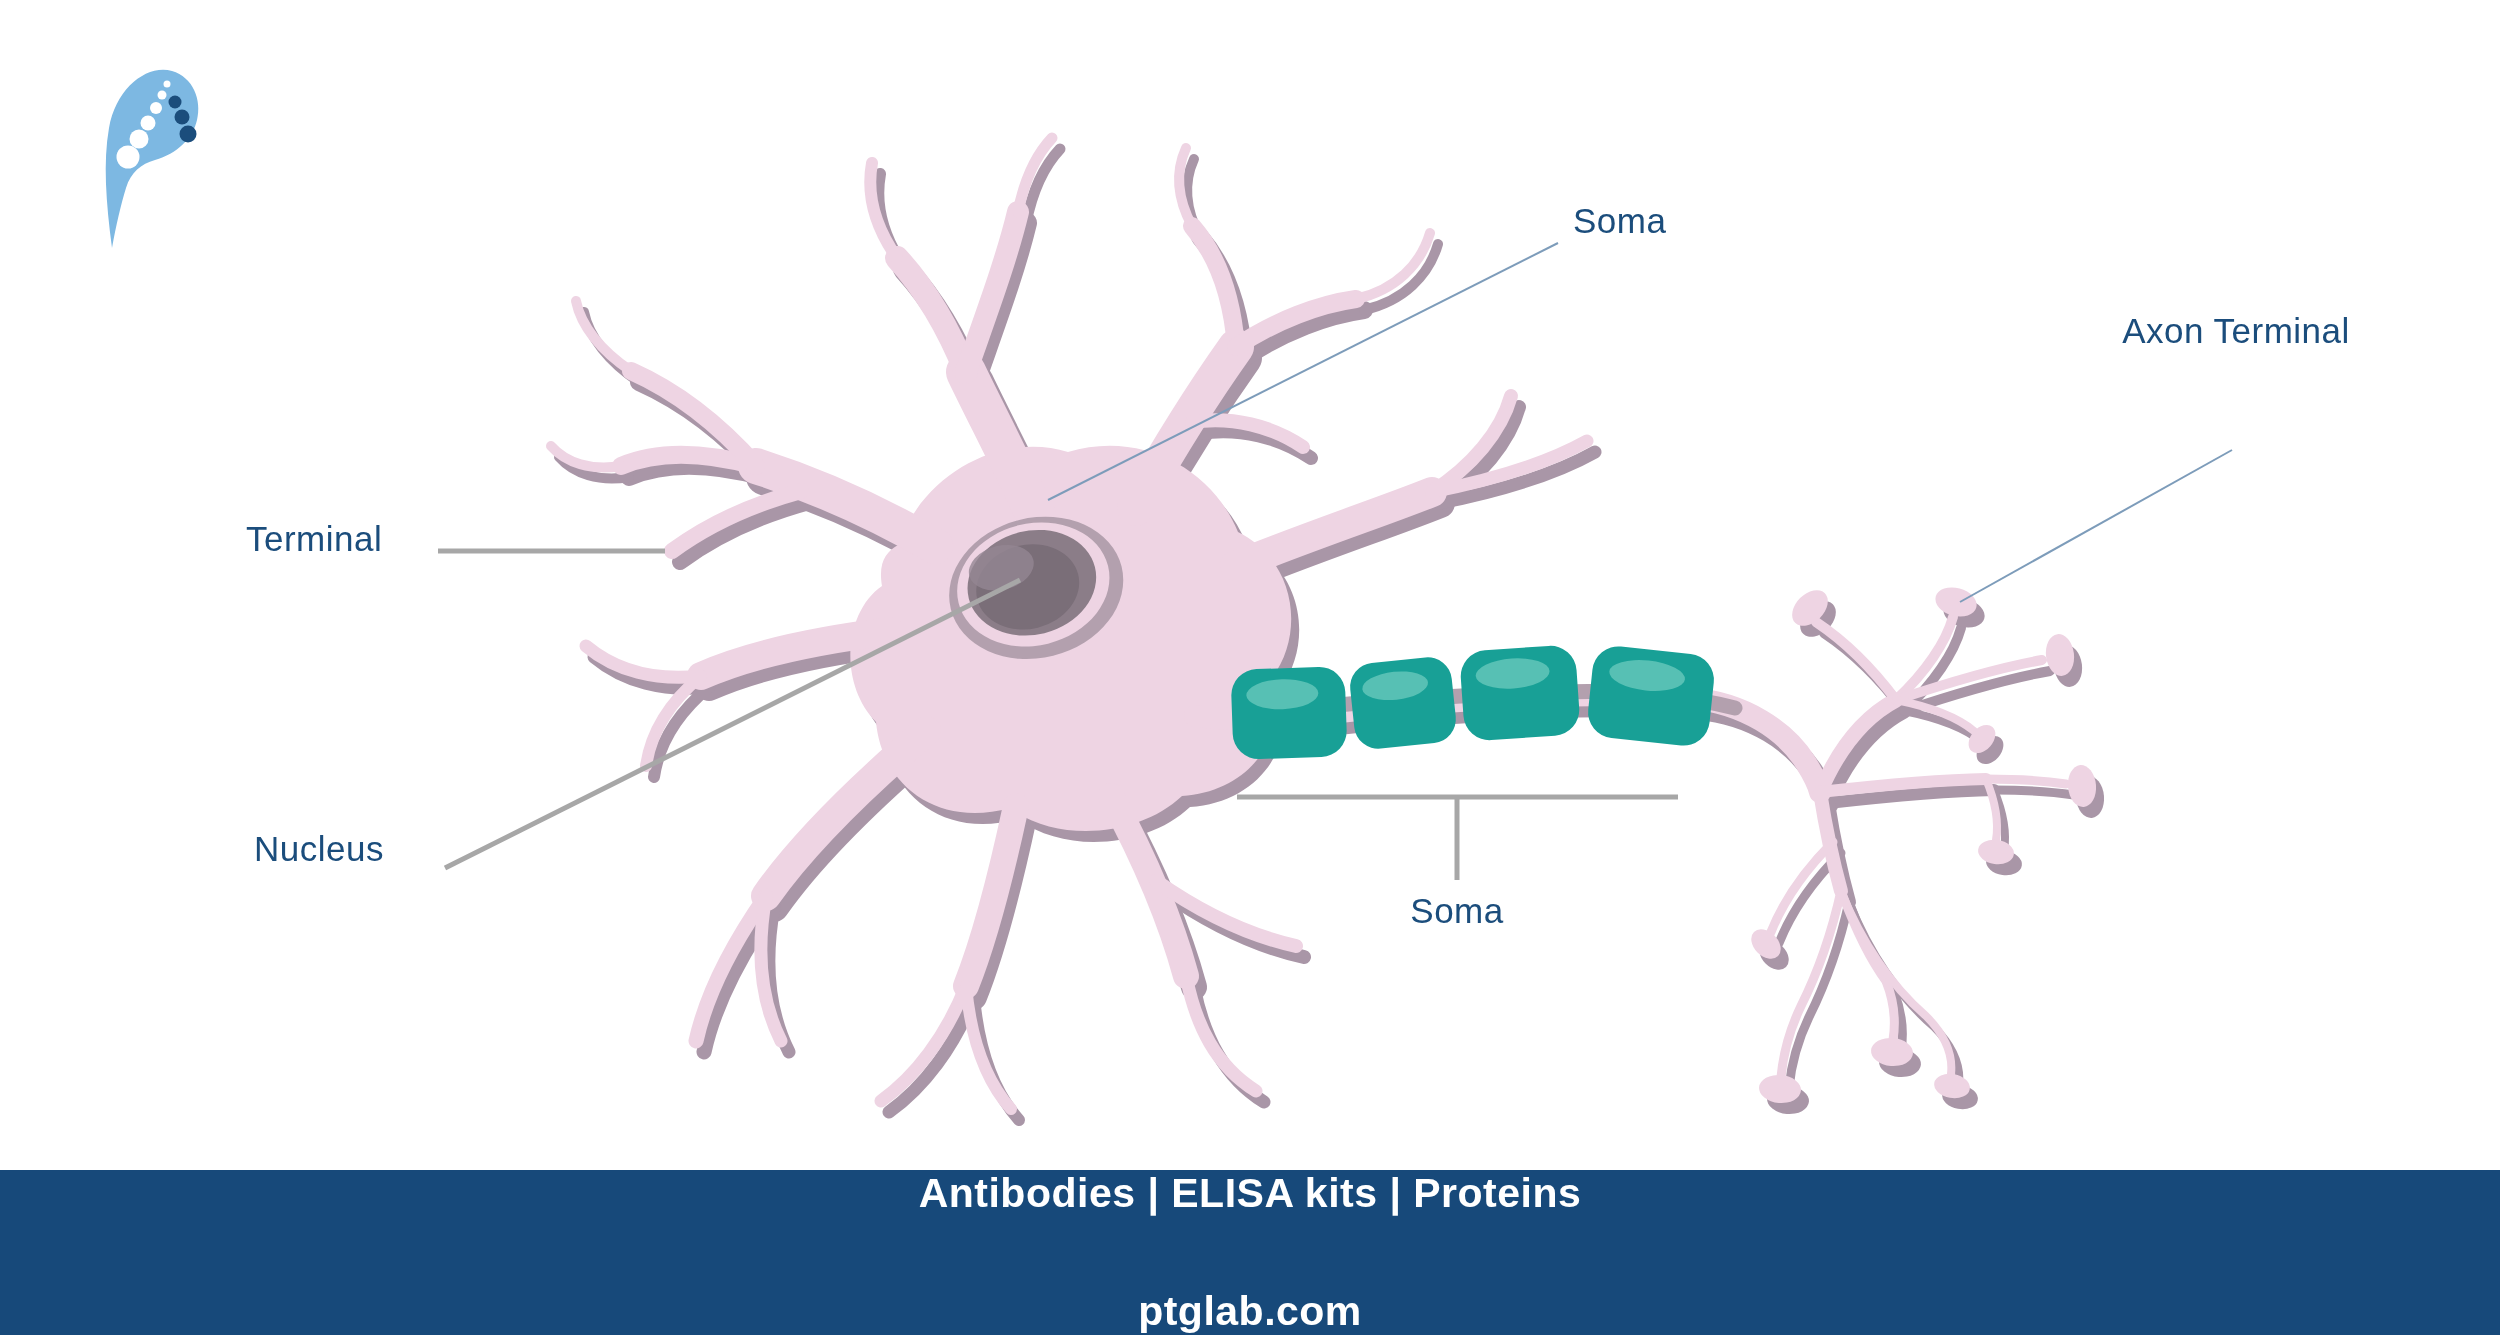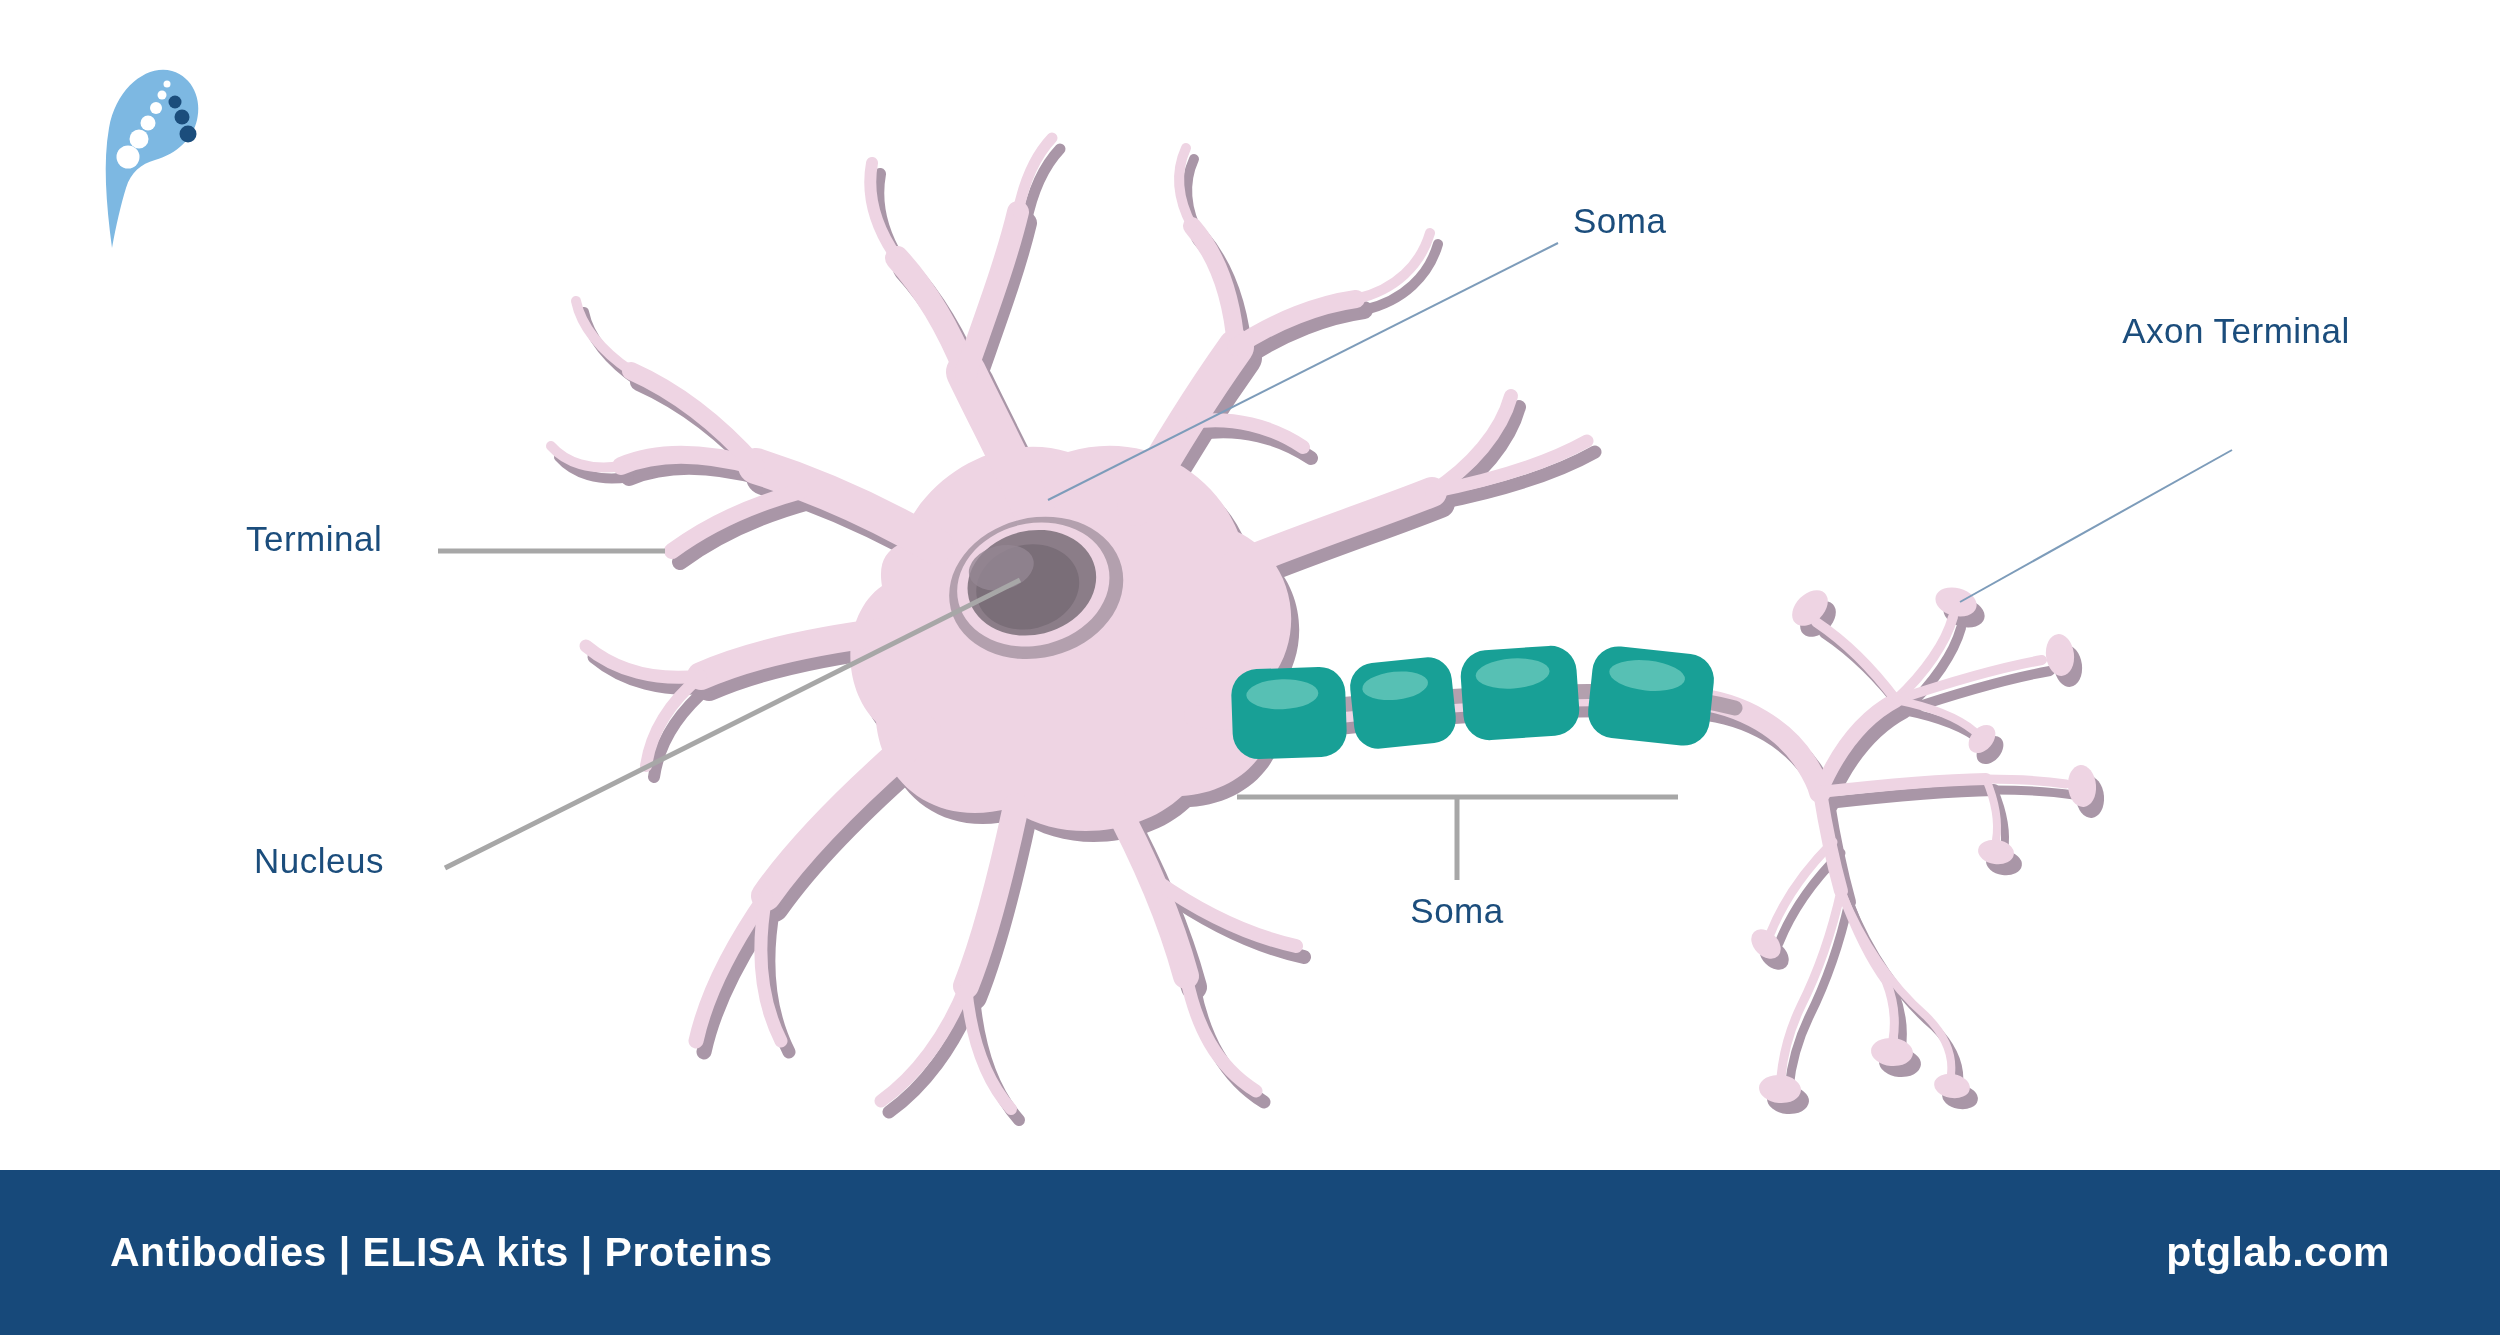--- a/index.html
+++ b/index.html
@@ -41,21 +41,21 @@
     color:var(--c-navy,#1b4d7c);
   }
   .logo-brand{font-size:80px;letter-spacing:-3px;line-height:1;font-weight:400;}
   .logo-reg{font-size:28px;line-height:1;margin-left:4px;margin-top:2px;}
 
   
   .footer{
     position:absolute;left:0;top:1170px;width:2500px;height:165px;
     background:var(--c-footer-bg,#17497a);
     display:flex;align-items:center;justify-content:space-between;
-    padding:0 110px;box-sizing:border-box;
+    padding:0 110px;box-sizing:border-box;flex-direction:column;
   }
   .footer-text{
     color:var(--c-footer-text,#ffffff);font-weight:bold;font-size:41px;letter-spacing:.5px;
   }
 </style>
 </head>
 <body>
 
 <div class="stage">
 
@@ -192,21 +192,21 @@
           <circle cx="79" cy="55" r="7.5"></circle>
         <circle cx="85" cy="72" r="8.5"></circle>
       </g>
     </svg>
   </div>
 
   <div class="diagram-label" style="left:1573px;top:200px;">Soma</div>
 
   <div class="diagram-label" style="left:246px;top:518px;">Terminal</div>
 
-  <div class="diagram-label" style="left:254px;top:828px;margin-top:12px;">Nucleus</div>
+  <div class="diagram-label" style="left:254px;top:828px;">Nucleus</div>
 
   <div class="diagram-label label-center" style="left:1457px;top:890px;">Soma</div>
 
   <div class="diagram-label label-center label-wrap" style="left:2236px;top:310px;">Axon Terminal</div>
 
   <div class="footer">
     <span class="footer-text">Antibodies | ELISA kits | Proteins</span>
     <span class="footer-text">ptglab.com</span>
   </div>
 

